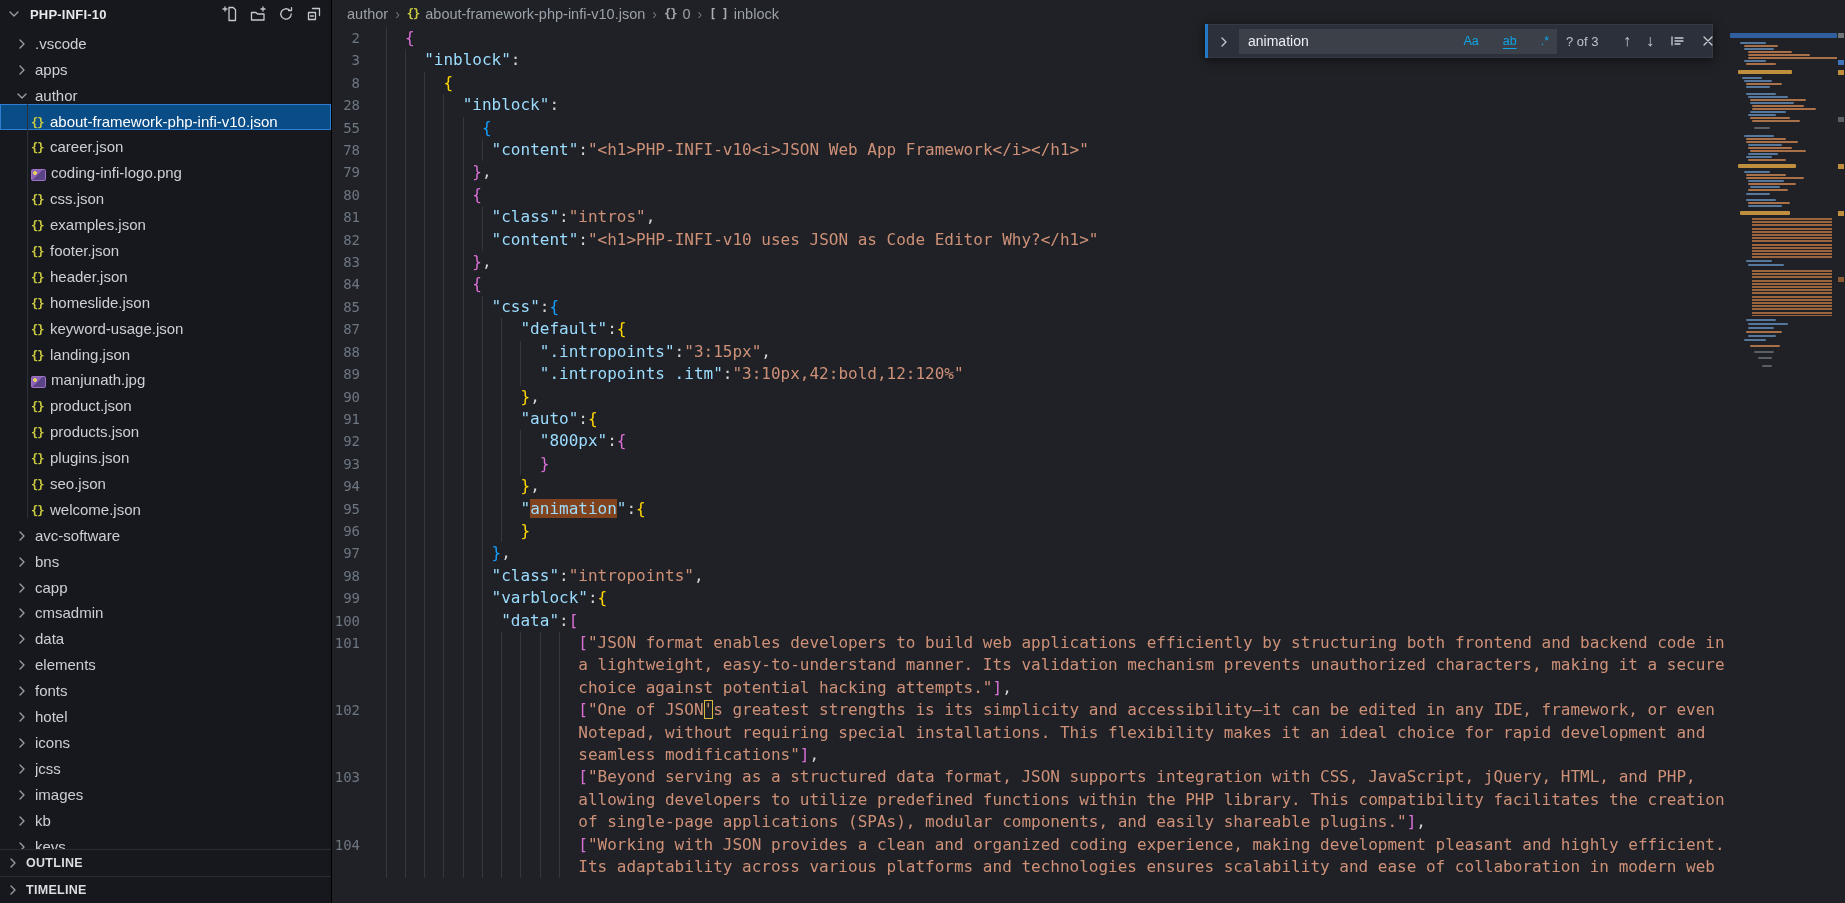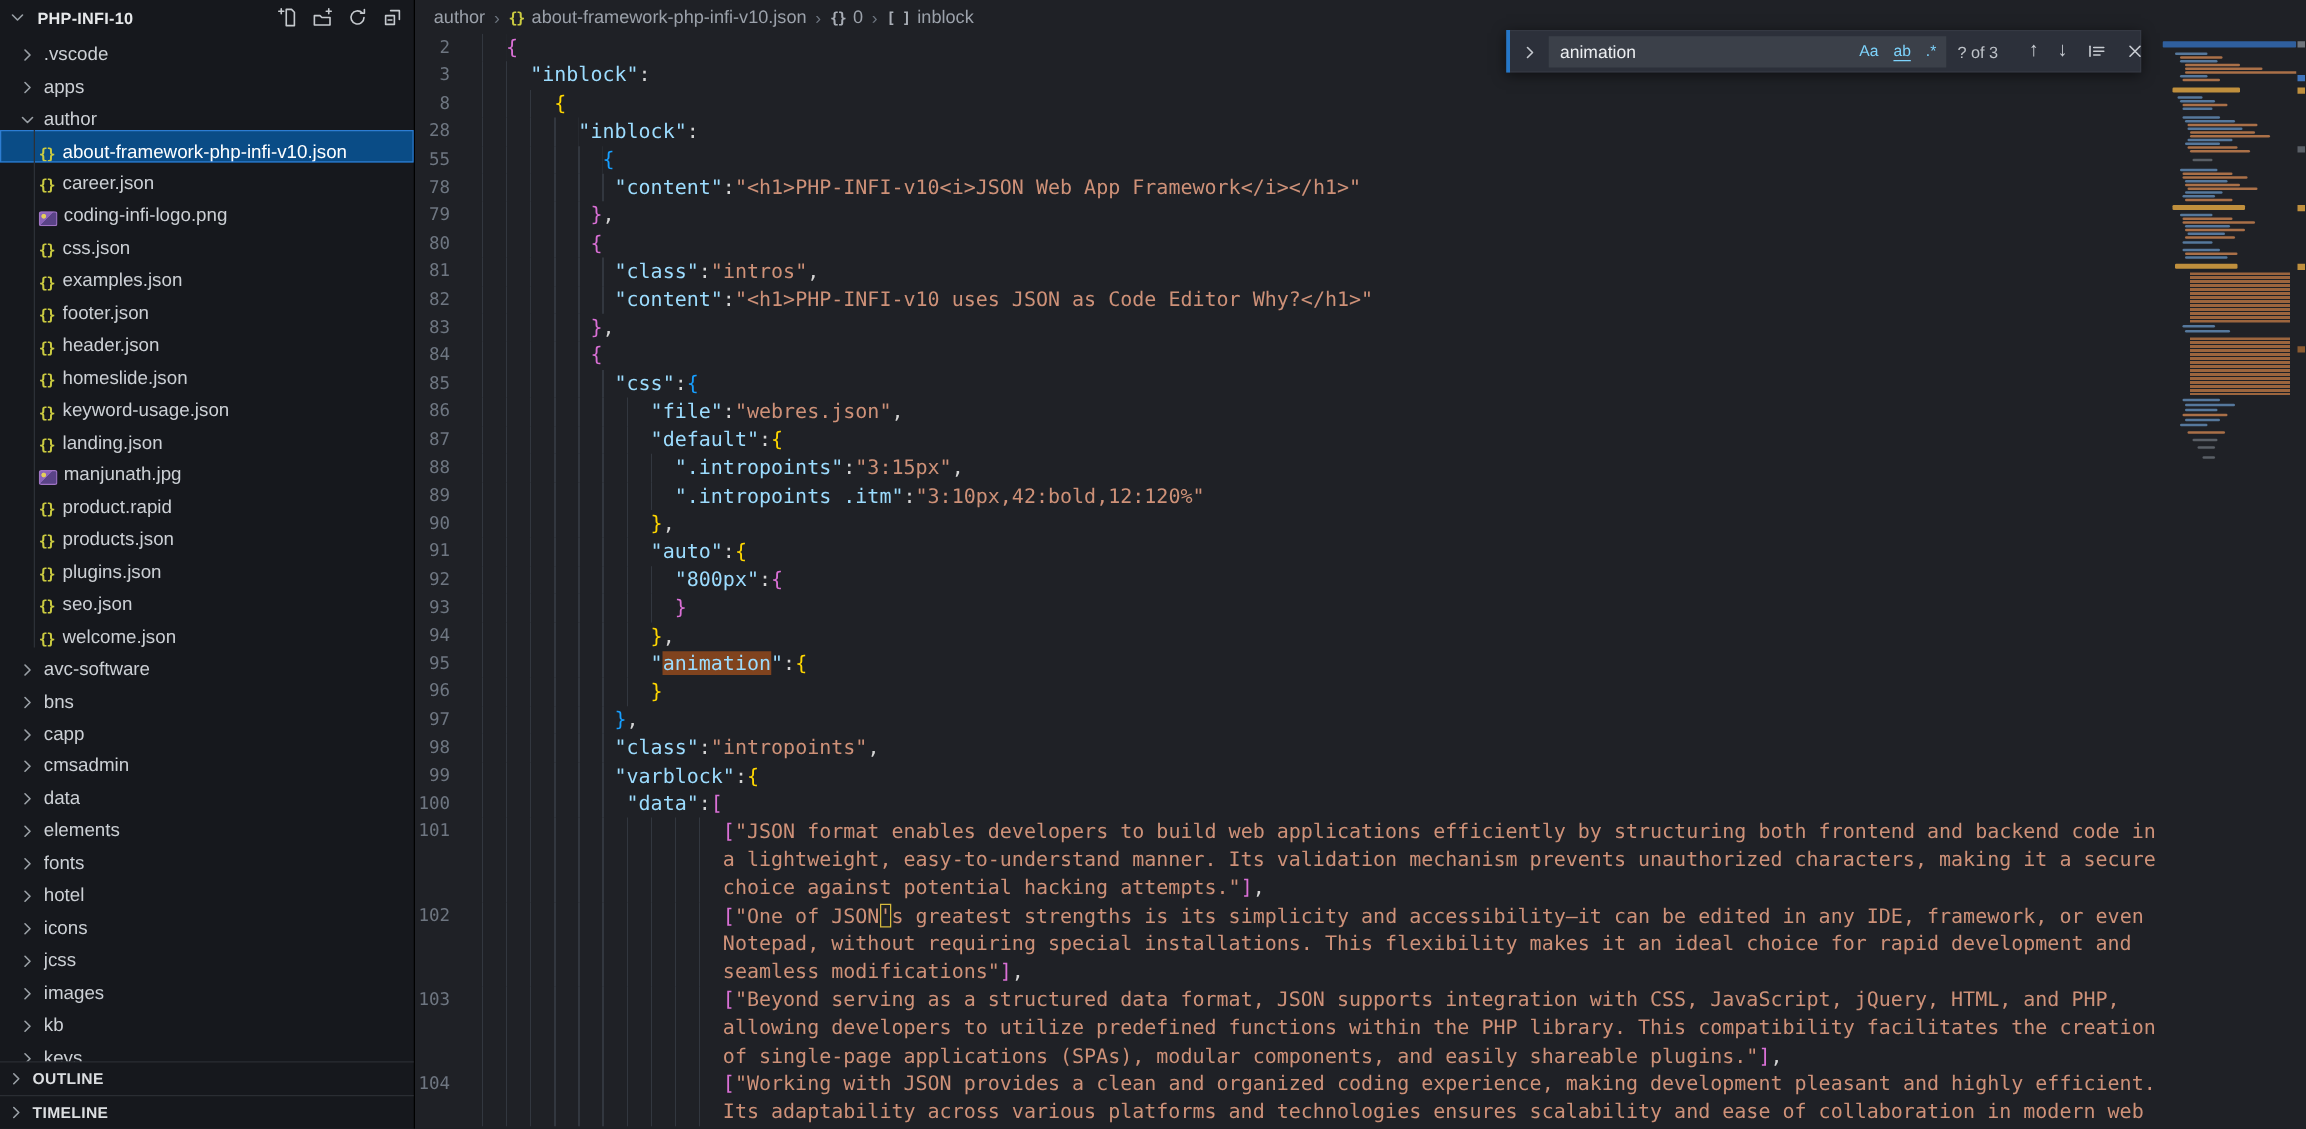--- a/index.html
+++ b/index.html
@@ -63,21 +63,21 @@
   
   .find{position:absolute;top:24px;right:132px;width:508px;height:34px;background:#2c303a;
     border:1px solid #44495360;box-shadow:0 2px 10px rgba(0,0,0,.55);display:flex;align-items:center;
     padding:0 8px 0 10px;gap:9px;z-index:5;box-sizing:border-box;}
   .find::before{content:"";position:absolute;left:-1px;top:-1px;bottom:-1px;width:3px;background:#2577c8;}
   .find .fchev{width:14px;height:14px;color:#c5c9cf;flex:none;cursor:pointer;}
   .find-input{flex:none;width:318px;height:25px;background:#3b4049;display:flex;align-items:center;
     padding:0 4px 0 9px;box-sizing:border-box;}
   .find-input input{flex:1;min-width:0;background:transparent;border:none;outline:none;color:#eceef1;
     font-size:14px;font-family:"Liberation Sans",sans-serif;padding:0;}
-  .tg{flex:none;font-size:12.5px;color:#7dd3fc;padding:1px 4px;margin-left:4px;border-radius:3px;cursor:pointer;
+  .tg{flex:none;font-size:12.5px;color:#0ea5e9;padding:1px 4px;margin-left:16px;border-radius:3px;cursor:pointer;
     font-family:"Liberation Sans",sans-serif;}
   .tg.word{text-decoration:underline;text-underline-offset:3px;}
   .find-count{color:#bfc3c9;font-size:13px;flex:none;width:46px;}
   .find-btns{display:flex;gap:15px;align-items:center;color:#c8ccd2;margin-left:2px;}
   .fbtn{font-size:16px;cursor:pointer;line-height:1;}
   .fbtn svg{display:block;}
 </style>
 </head>
 <body>
 
@@ -183,21 +183,21 @@
         <div class="trow d2">
           <span class="ficon">{}</span>
           <span class="tlabel">landing.json</span>
         </div>
         <div class="trow d2">
           <span class="imgicon"></span>
           <span class="tlabel">manjunath.jpg</span>
         </div>
         <div class="trow d2">
           <span class="ficon">{}</span>
-          <span class="tlabel">product.rapid</span>
+          <span class="tlabel">product.json</span>
         </div>
         <div class="trow d2">
           <span class="ficon">{}</span>
           <span class="tlabel">products.json</span>
         </div>
         <div class="trow d2">
           <span class="ficon">{}</span>
           <span class="tlabel">plugins.json</span>
         </div>
         <div class="trow d2">
@@ -398,24 +398,20 @@
           <span class="ln">83</span>
           <div class="ct" style="padding-left: 10ch; background-size: 10ch 100%;"><span class="tk-b2">}</span><span class="tk-p">,</span></div>
         </div>
         <div class="cl">
           <span class="ln">84</span>
           <div class="ct" style="padding-left: 10ch; background-size: 10ch 100%;"><span class="tk-b2">{</span></div>
         </div>
         <div class="cl">
           <span class="ln">85</span>
           <div class="ct" style="padding-left: 12ch; background-size: 12ch 100%;"><span class="tk-key">"css"</span><span class="tk-p">:</span><span class="tk-b3">{</span></div>
-        </div>
-        <div class="cl">
-          <span class="ln">86</span>
-          <div class="ct" style="padding-left: 15ch; background-size: 15ch 100%;"><span class="tk-key">"file"</span><span class="tk-p">:</span><span class="tk-str">"webres.json"</span><span class="tk-p">,</span></div>
         </div>
         <div class="cl">
           <span class="ln">87</span>
           <div class="ct" style="padding-left: 15ch; background-size: 15ch 100%;"><span class="tk-key">"default"</span><span class="tk-p">:</span><span class="tk-b1">{</span></div>
         </div>
         <div class="cl">
           <span class="ln">88</span>
           <div class="ct" style="padding-left: 17ch; background-size: 17ch 100%;"><span class="tk-key">".intropoints"</span><span class="tk-p">:</span><span class="tk-str">"3:15px"</span><span class="tk-p">,</span></div>
         </div>
         <div class="cl">

